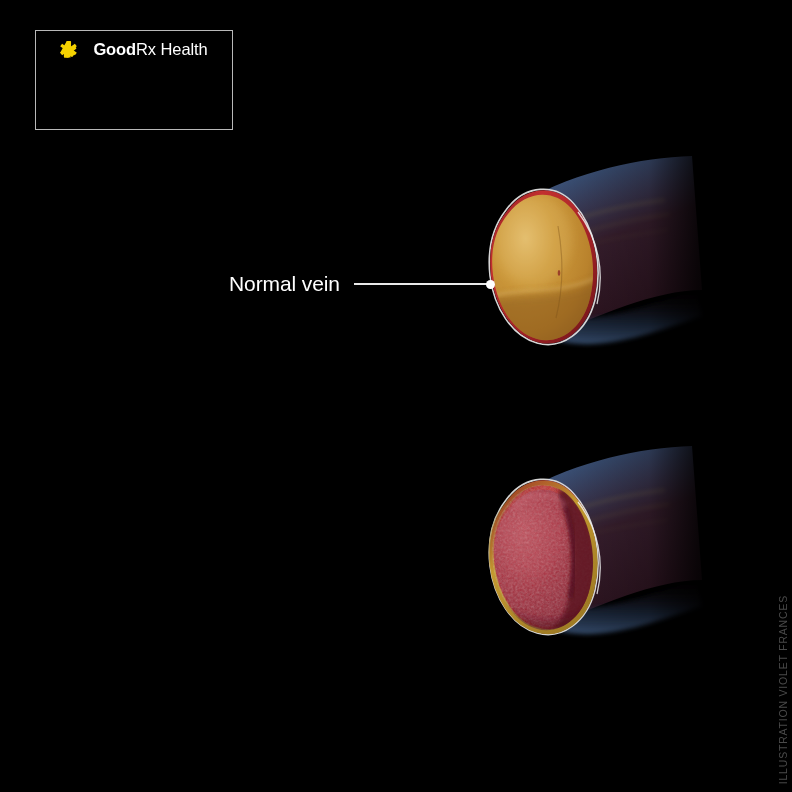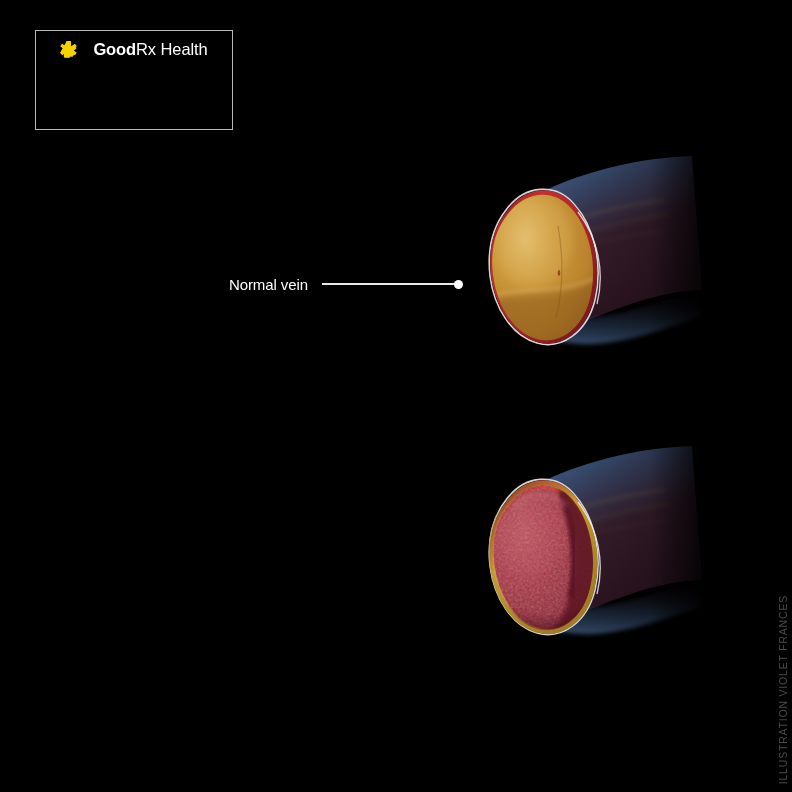--- a/index.html
+++ b/index.html
@@ -38,21 +38,21 @@
 
   
   .figure{position:absolute;}
   .figure svg{display:block;}
   #fig-normal{left:430px;top:140px;width:300px;height:250px;}
   #fig-clot{left:430px;top:430px;width:300px;height:250px;}
 
   
   .callout{position:absolute;display:flex;align-items:center;height:24px;}
   .callout .ctext{
-    color:#ffffff;font-size:15px;font-weight:500;white-space:nowrap;
+    color:#ffffff;font-size:21px;font-weight:500;white-space:nowrap;
     font-family:"Liberation Sans",sans-serif;letter-spacing:-.1px;
   }
   .callout .cline{height:1.6px;background:#e8e8e8;margin-left:14px;}
   .callout .cdot{
     width:9px;height:9px;border-radius:50%;background:#fff;
     margin-left:-1px;flex:none;
   }
   #callout-normal{left:229px;top:272px;}
   #callout-normal .cline{width:133px;}
   #callout-clot{left:183px;top:591px;}

